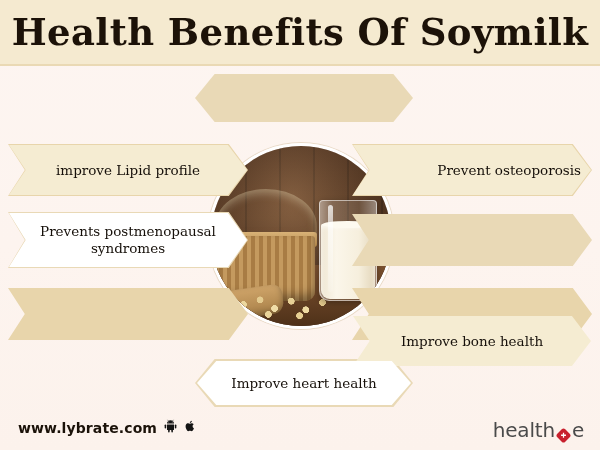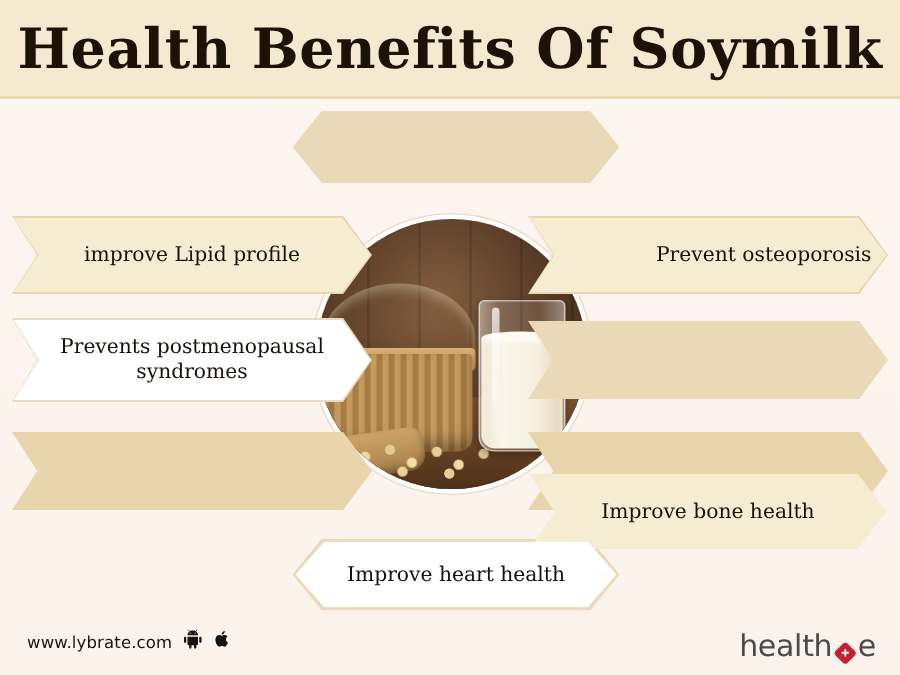--- a/index.html
+++ b/index.html
@@ -269,22 +269,22 @@
   .footer-left {
     position: absolute;
     left: 18px;
     top: 11px;
     display: flex;
     align-items: center;
     gap: 7px;
   }
   .site-url {
     font-family: "DejaVu Sans", "Liberation Sans", sans-serif;
-    font-size: 11px;
-    font-weight: normal;
+    font-size: 14px;
+    font-weight: bold;
     color: #1b1209;
     letter-spacing: 0.1px;
   }
   .store-icon {
     display: inline-block;
     line-height: 1;
     color: #141414;
   }
   .brand-logo {
     position: absolute;

